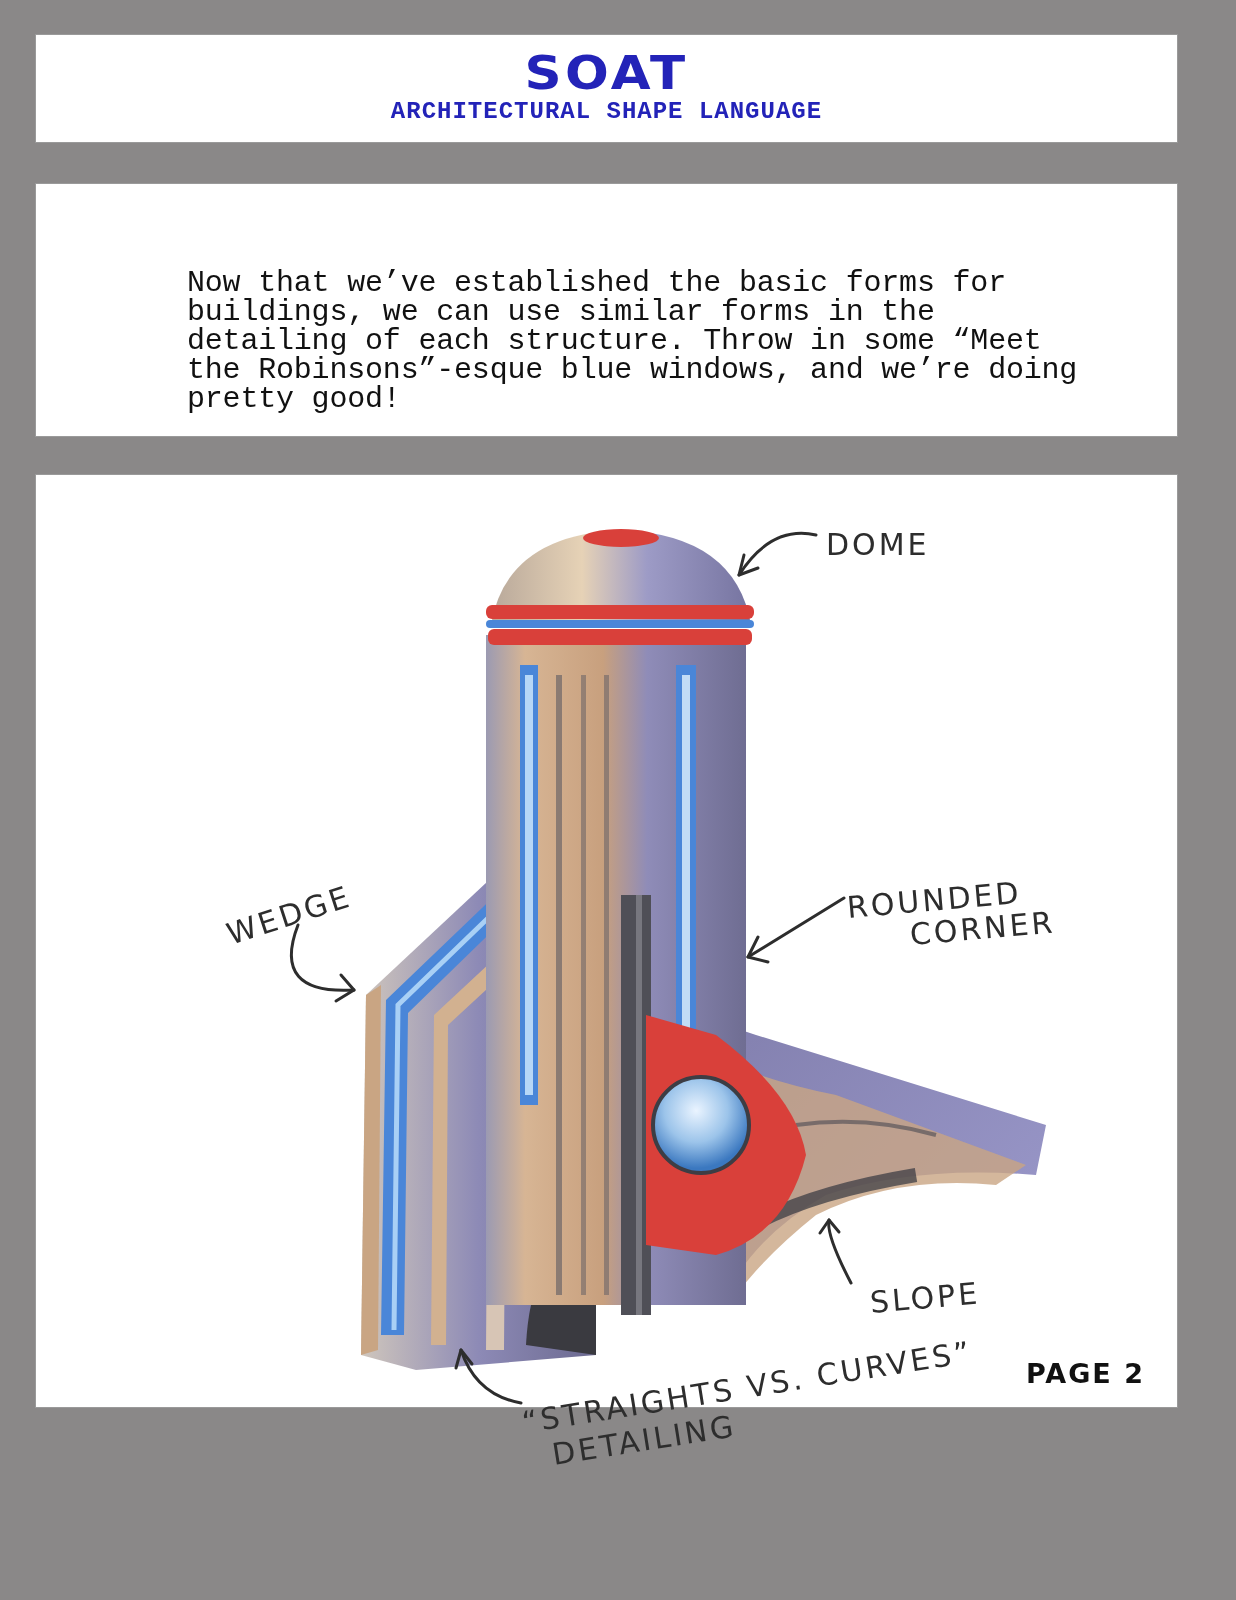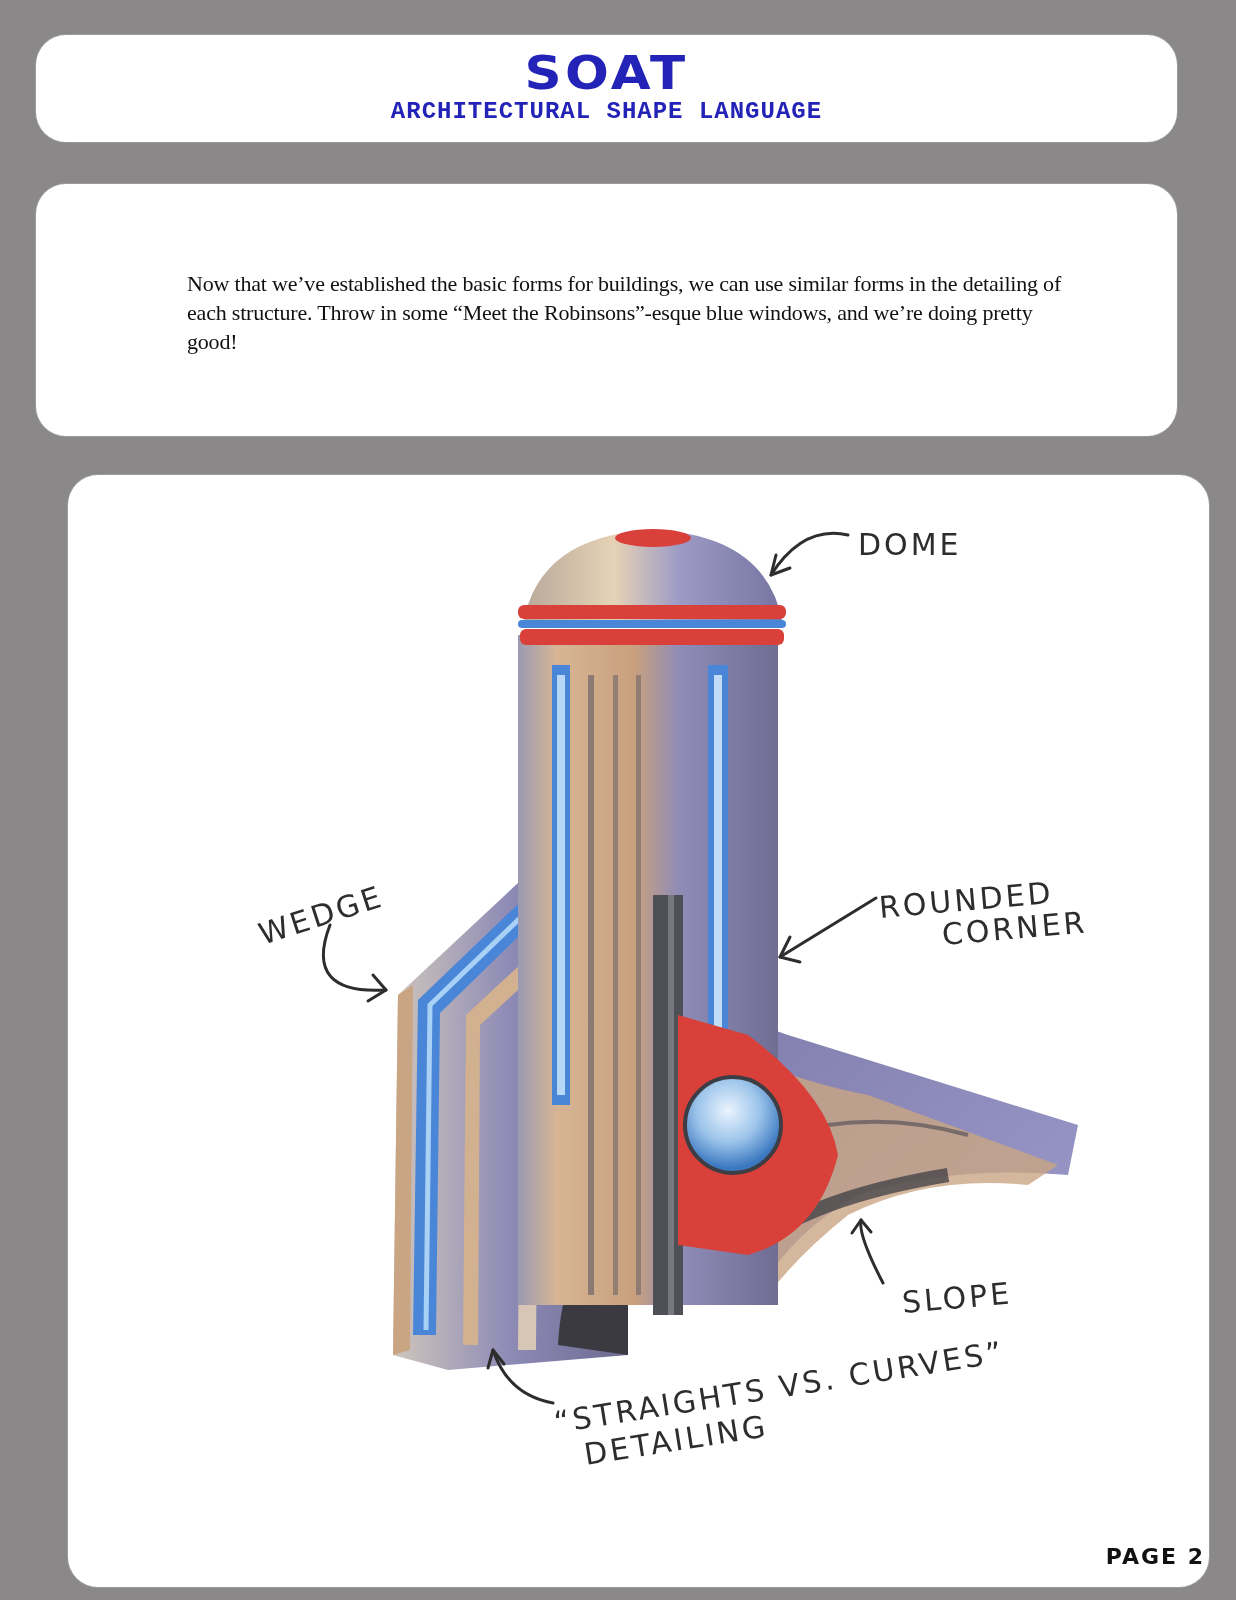--- a/index.html
+++ b/index.html
@@ -6,56 +6,55 @@
   body {
     width: 1236px; height: 1600px;
     background: #8a8888;
     position: relative; overflow: hidden;
     font-family: "Liberation Sans", sans-serif;
   }
   .panel {
     position: absolute; left: 36px; width: 1141px;
     background: #ffffff;
     box-shadow: 0 0 0 1px #9a9a9a;
-    border-radius: 30px;
   }
   #panel-title { top: 35px; height: 107px; }
   #panel-text { top: 184px; height: 252px; }
-  #panel-art { top: 475px; height: 1112px; margin-left: 32px; }
+  #panel-art { top: 475px; height: 932px; }
 
   .title-main {
     position: absolute; left: 0; right: 0; top: 14px;
     text-align: center;
     font-family: "DejaVu Sans", sans-serif;
     font-weight: bold; font-size: 46px; letter-spacing: 3px;
     color: #2323b8; line-height: 48px;
     transform: scaleX(1.12);
   }
   .title-sub {
     position: absolute; left: 0; right: 0; top: 63px;
     text-align: center;
     font-family: Liberation Mono, monospace;
     font-weight: bold; font-size: 24px; letter-spacing: 1px;
     color: #2323b8; line-height: 28px;
   }
   .body-text {
     position: absolute; left: 151px; top: 85px; width: 900px;
-    font-family: Liberation Serif, serif;
-    font-size: 22px; line-height: 29px; color: #111;
+    font-family: Liberation Mono, monospace;
+    font-size: 30px; line-height: 29px; color: #111;
     letter-spacing: -0.2px;
   }
   .art { position: absolute; left: 0; top: 0; width: 1141px; height: 1088px; }
   .hand {
     font-family: "DejaVu Sans", sans-serif;
     fill: #2d2d2d; font-size: 30px; letter-spacing: 3px;
   }
   .page-num {
-    position: absolute; right: 4px; bottom: 18px;
+    position: absolute; right: 32px; bottom: 18px;
     font-family: "DejaVu Sans", sans-serif;
-    font-weight: bold; font-size: 22px; letter-spacing: 2px;
+    font-weight: bold; font-size: 27px; letter-spacing: 2px;
     color: #111;
   }
 </style>
 </head>
 <body>
 
 <div class="panel" id="panel-title">
   <div class="title-main">SOAT</div>
   <div class="title-sub">ARCHITECTURAL SHAPE LANGUAGE</div>
 </div>

